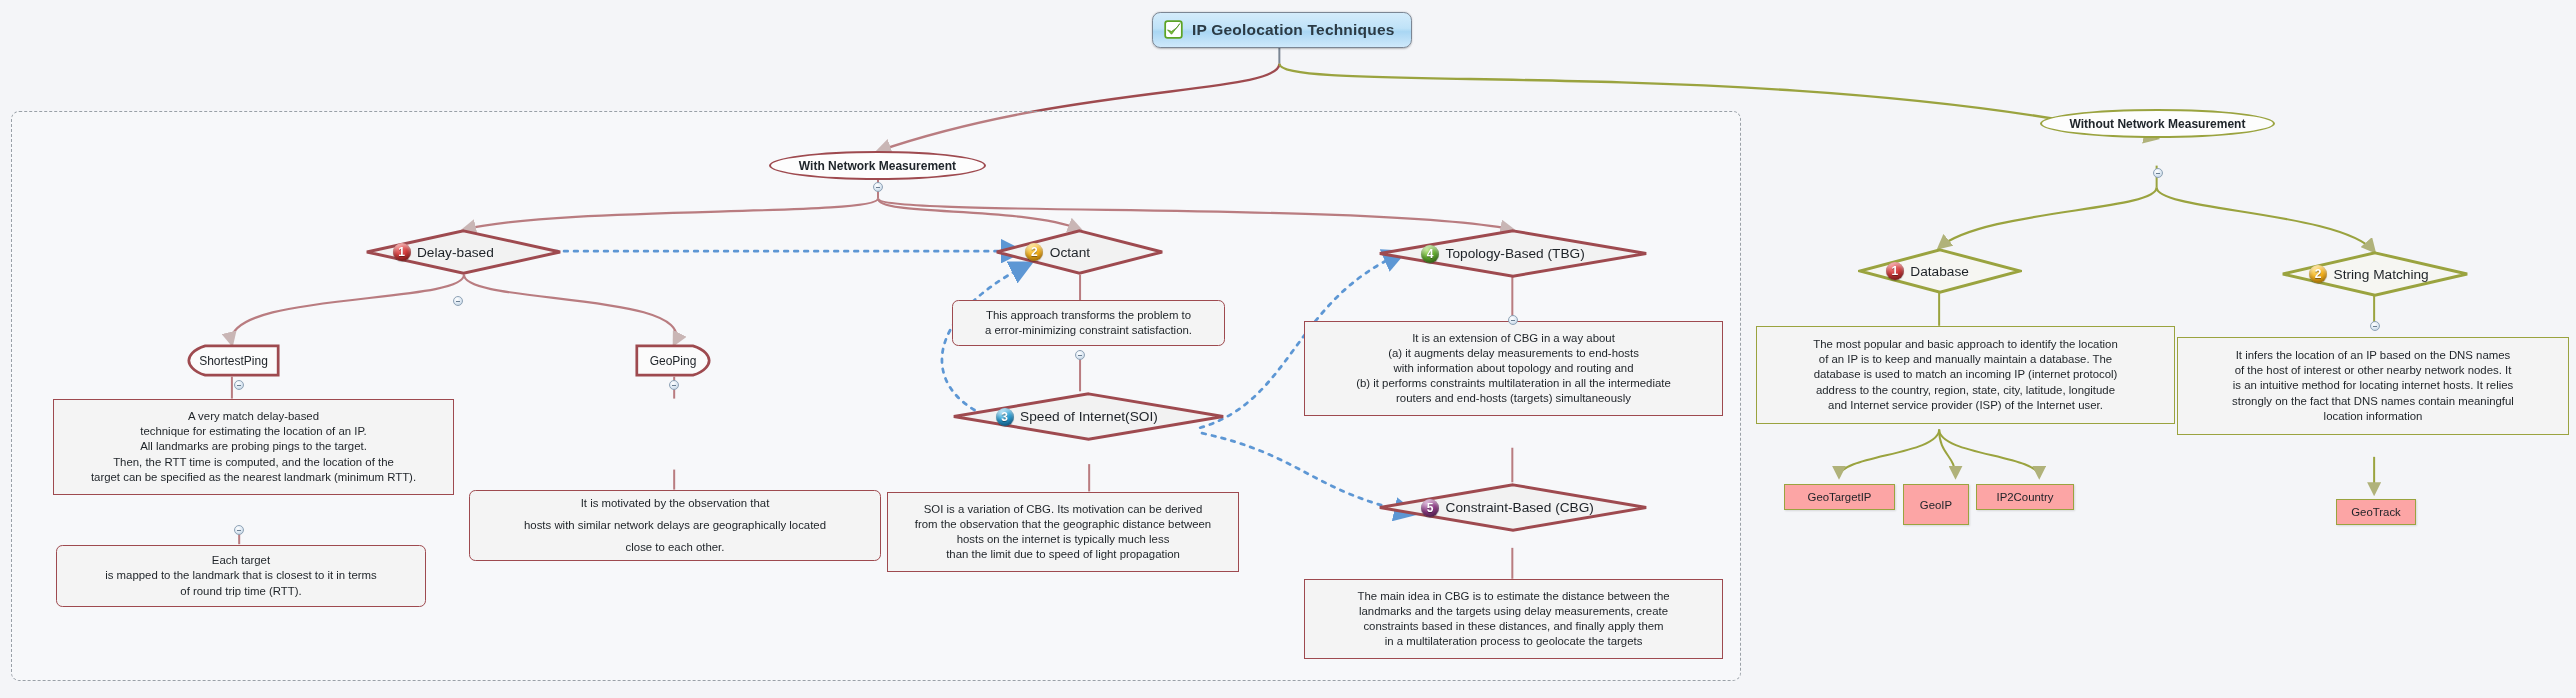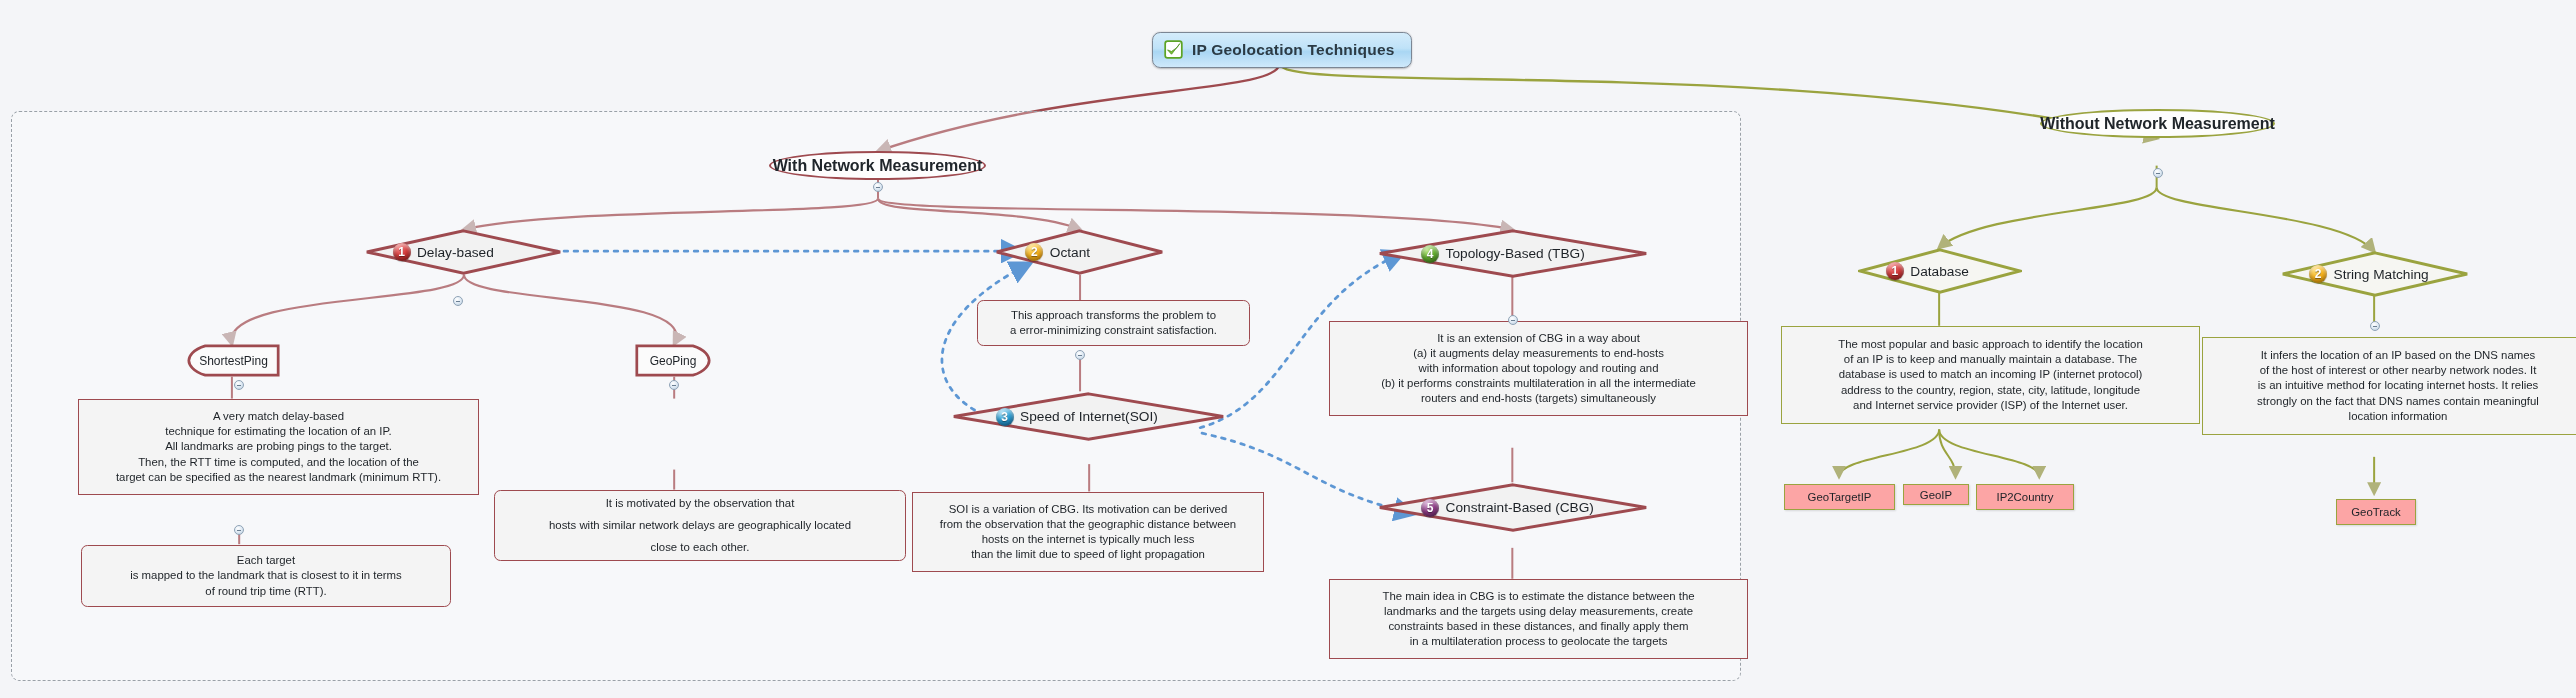--- a/index.html
+++ b/index.html
@@ -27,21 +27,21 @@
     font-weight:bold; font-size:15.5px; color:#2b3a44;
     white-space:nowrap;
   }
   .root .lbl { letter-spacing:0.2px; }
 
   
   .ellipse {
     display:flex; align-items:center; justify-content:center;
     border-radius:50%;
     background:#fdfdfd;
-    font-weight:bold; font-size:16px; color:#20262b;
+    font-weight:bold; font-size:12px; color:#20262b;
     white-space:nowrap;
   }
   .ellipse.red   { border:2.3px solid #9e4a4f; }
   .ellipse.olive { border:2.3px solid #9aa33f; }
 
   
   .diamond { position:absolute; }
   .diamond .shape {
     position:absolute; left:0; top:0; width:100%; height:100%;
   }
@@ -63,21 +63,21 @@
   }
 
   
   .tbox {
     background:#f4f4f4;
     text-align:center;
     font-size:11.4px;
     line-height:1.33;
     color:#1d2227;
     padding:4.6px 7.3px;
-    display:flex; flex-direction:column; justify-content:center;margin-left:25px;
+    display:flex; flex-direction:column; justify-content:center;
   }
   .tbox.red    { border:1.8px solid #9e4a4f; }
   .tbox.olive  { border:1.8px solid #9aa33f; }
   .tbox.rounded{ border-radius:6.4px; }
   .tbox .ln { white-space:nowrap; }
 
   
   .leafbox {
     background:#fca5a5;
     border:1.8px solid #9aa33f;
@@ -190,21 +190,21 @@
 
     <path d="M2130,472 C2130,500 2020,500 2020,524" stroke="#9aa33f" stroke-width="2.2" fill="none" marker-end="url(#ah-olive)"></path>
     <path d="M2130,472 C2130,500 2148,500 2148,524" stroke="#9aa33f" stroke-width="2.2" fill="none" marker-end="url(#ah-olive)"></path>
     <path d="M2130,472 C2130,500 2240,500 2240,524" stroke="#9aa33f" stroke-width="2.2" fill="none" marker-end="url(#ah-olive)"></path>
 
     <path d="M2608,502 L2608,542" stroke="#9aa33f" stroke-width="2.2" fill="none" marker-end="url(#ah-olive)"></path>
   </svg>
 
   <div class="dashbox" style="left:11px; top:111px; width:1730px; height:570px;"></div>
 
-  <div class="node root" style="left:1152px; top:32px;">
+  <div class="node root" style="left:1152px; top:12px;">
     <svg class="check-icon" viewBox="0 0 24 24">
       <rect x="1.5" y="1.5" width="21" height="21" rx="3" fill="#ffffff" stroke="#5da425" stroke-width="2.2"></rect>
       <path d="M4.5 12.5 L9.5 18 L20 4.5 L16.5 9.5 L9.5 14.5 Z" fill="#7cc235" stroke="#4e8f1e" stroke-width="1"></path>
     </svg>
     <span class="lbl">IP Geolocation Techniques</span>
   </div>
 
   <div class="node ellipse red" style="left:769px; top:151px; width:217px; height:29px;">
     <span>With Network Measurement</span>
   </div>
@@ -370,21 +370,21 @@
     <span class="ln">It infers the location of an IP based on the DNS names</span>
     <span class="ln">of the host of interest or other nearby network nodes. It</span>
     <span class="ln">is an intuitive method for locating internet hosts. It relies</span>
     <span class="ln">strongly on the fact that DNS names contain meaningful</span>
     <span class="ln">location information</span>
   </div>
 
   <div class="node leafbox" style="left:1784px; top:484px; width:111px; height:25.5px;">
     <span>GeoTargetIP</span>
   </div>
-  <div class="node leafbox" style="left:1903px; top:484px; width:66px; height:21px;">
+  <div class="node leafbox" style="left:1903px; top:484px; width:66px; height:41px;">
     <span>GeoIP</span>
   </div>
   <div class="node leafbox" style="left:1976px; top:484px; width:98px; height:25.5px;">
     <span>IP2Country</span>
   </div>
   <div class="node leafbox" style="left:2336px; top:499px; width:80px; height:25.5px;">
     <span>GeoTrack</span>
   </div>
 
 </div>

